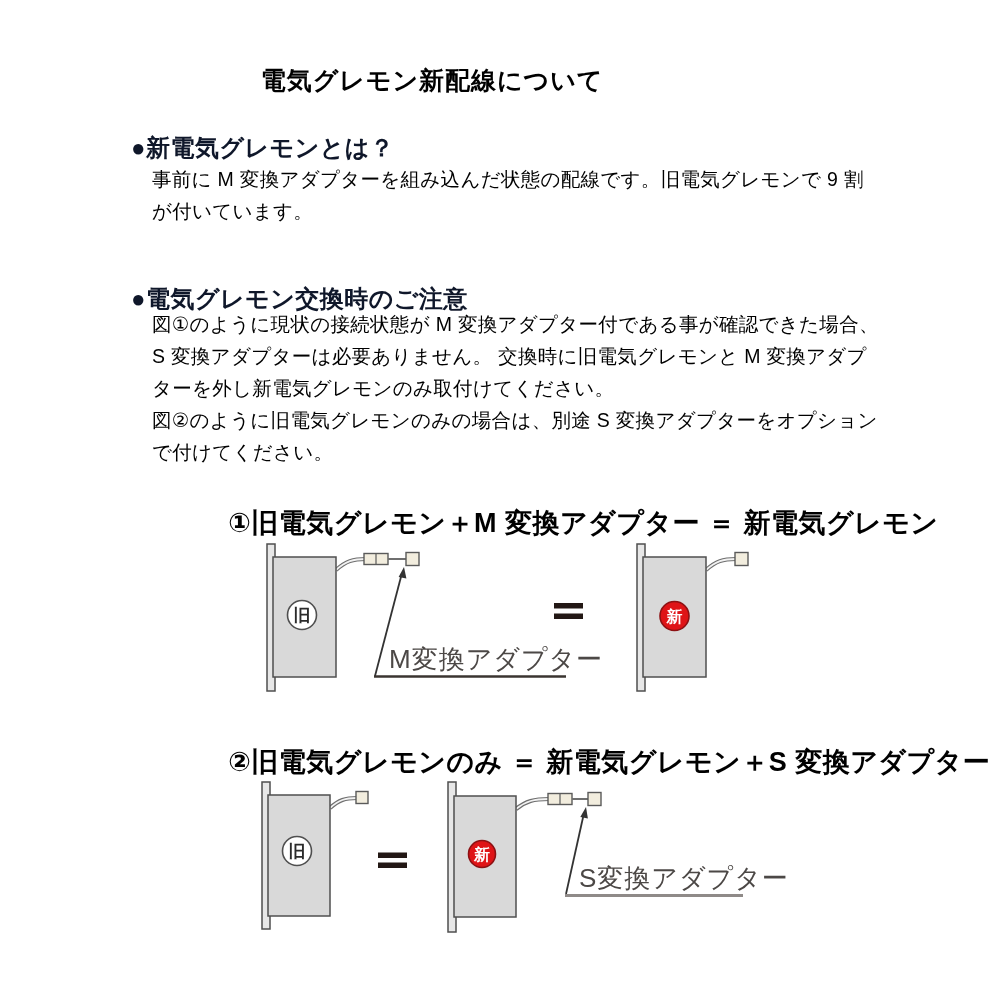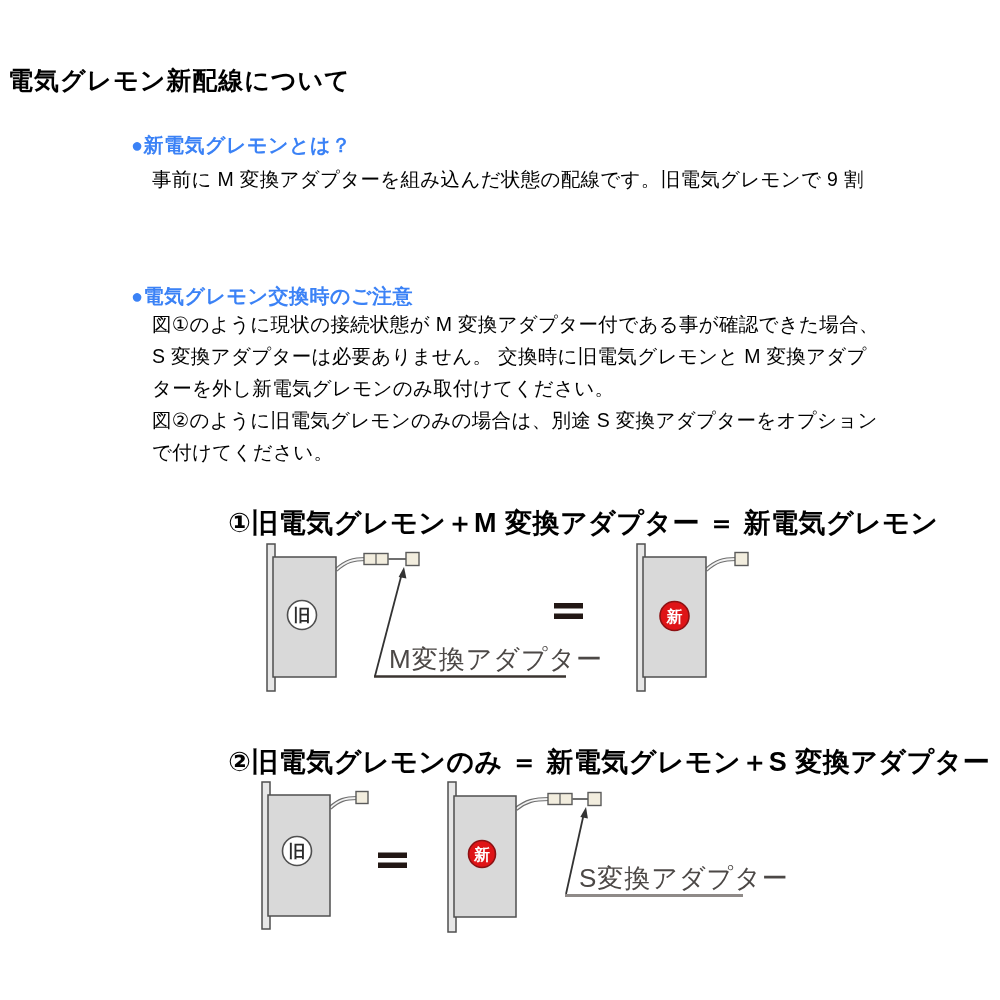--- a/index.html
+++ b/index.html
@@ -3,25 +3,25 @@
 <meta charset="utf-8">
 <style>
   html,body { margin:0; padding:0; }
   body {
     width:1000px; height:1000px; position:relative; background:#ffffff;
     font-family:"Liberation Sans","DejaVu Sans",sans-serif; color:#111;
     overflow:hidden;
   }
   .abs { position:absolute; }
   .page-title {
-    top:64px; left:8px; width:864px; text-align:left;
+    top:64px; left:0; width:864px; text-align:center;
     font-size:25px; font-weight:bold; letter-spacing:1px; color:#000;
   }
   .sec-header {
-    left:131px; font-size:20px; font-weight:bold; color:#3b82f6; letter-spacing:0.5px;
+    left:131px; font-size:24px; font-weight:bold; color:#0f172a; letter-spacing:0.5px;
   }
   .sec-body {
     left:152px; font-size:19.5px; font-weight:normal; color:#000;
     line-height:32px; letter-spacing:0.3px; white-space:nowrap;
   }
   .fig-heading {
     left:228px; font-size:27px; font-weight:bold; color:#000; letter-spacing:0.5px;
     white-space:nowrap;
   }
   svg { position:absolute; left:0; }
@@ -30,20 +30,21 @@
   svg text.callout   { font-size:26px; fill:#4c4846; font-weight:normal; letter-spacing:1px; }
 </style>
 </head>
 <body>
 
 <div class="abs page-title">電気グレモン新配線について</div>
 
 <div class="abs sec-header" style="top:132px;">●新電気グレモンとは？</div>
 <div class="abs sec-body" style="top:163px;">
     <div>事前に M 変換アダプターを組み込んだ状態の配線です。旧電気グレモンで 9 割</div>
+    <div>が付いています。</div>
   </div>
 
 <div class="abs sec-header" style="top:283px;">●電気グレモン交換時のご注意</div>
 <div class="abs sec-body" style="top:308px;">
     <div>図①のように現状の接続状態が M 変換アダプター付である事が確認できた場合、</div>
     <div>S 変換アダプターは必要ありません。 交換時に旧電気グレモンと M 変換アダプ</div>
     <div>ターを外し新電気グレモンのみ取付けてください。</div>
     <div>図②のように旧電気グレモンのみの場合は、別途 S 変換アダプターをオプション</div>
     <div>で付けてください。</div>
   </div>

